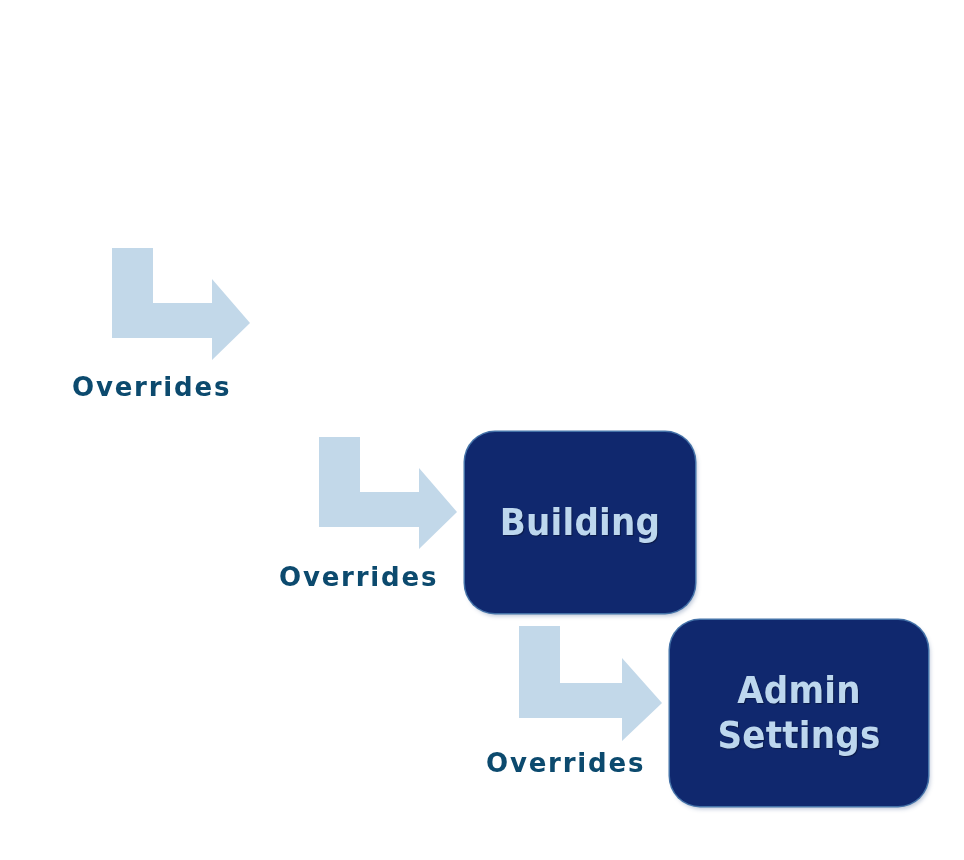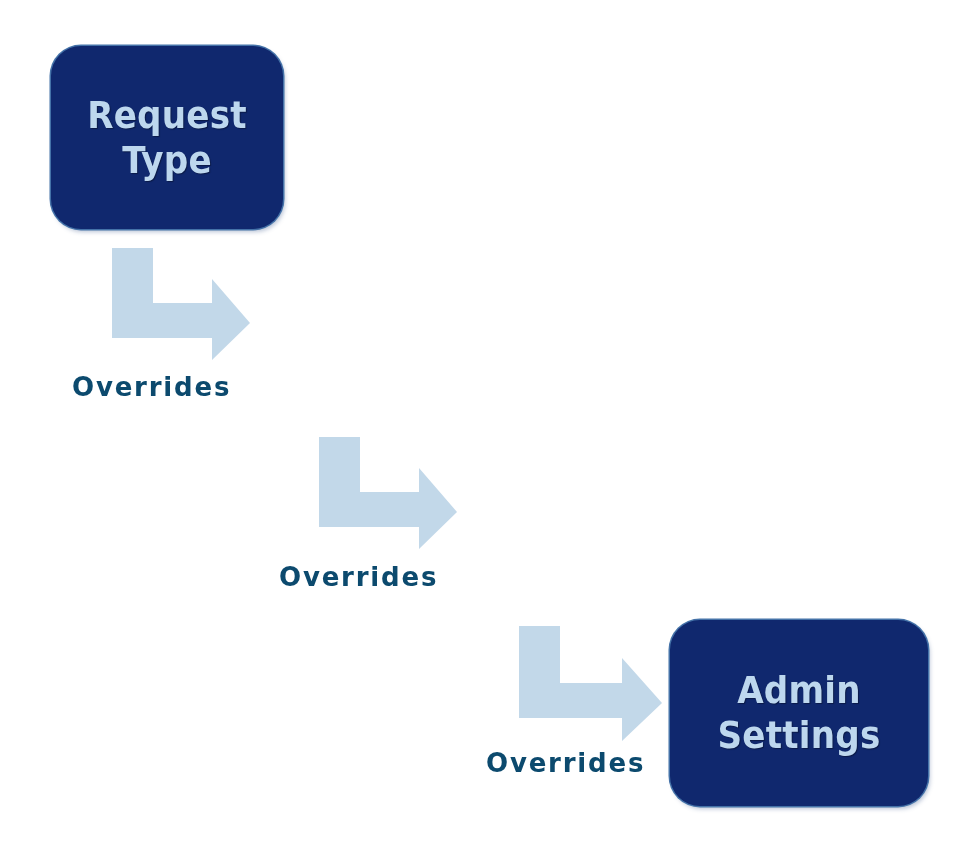--- a/index.html
+++ b/index.html
@@ -92,25 +92,24 @@
   </div>
   <div class="edge-label label-2">Overrides</div>
 
   <div class="elbow-arrow arrow-3">
     <svg width="145" height="115" viewBox="0 0 145 115" xmlns="http://www.w3.org/2000/svg" aria-hidden="true">
       <path d="M 0,0 L 41,0 L 41,57 L 103,57 L 103,32 L 143,77 L 103,115 L 103,92 L 0,92 Z" fill="#C2D8E9"></path>
     </svg>
   </div>
   <div class="edge-label label-3">Overrides</div>
 
-  <div class="node node-1">
-    <span class="node-label">Request
-Type</span>
-  </div>
 
 
+  <div class="node node-3">
+    <span class="node-label">Building</span>
+  </div>
 
   <div class="node node-4">
     <span class="node-label">Admin
 Settings</span>
   </div>
 
 </div>
 
 </body></html>

